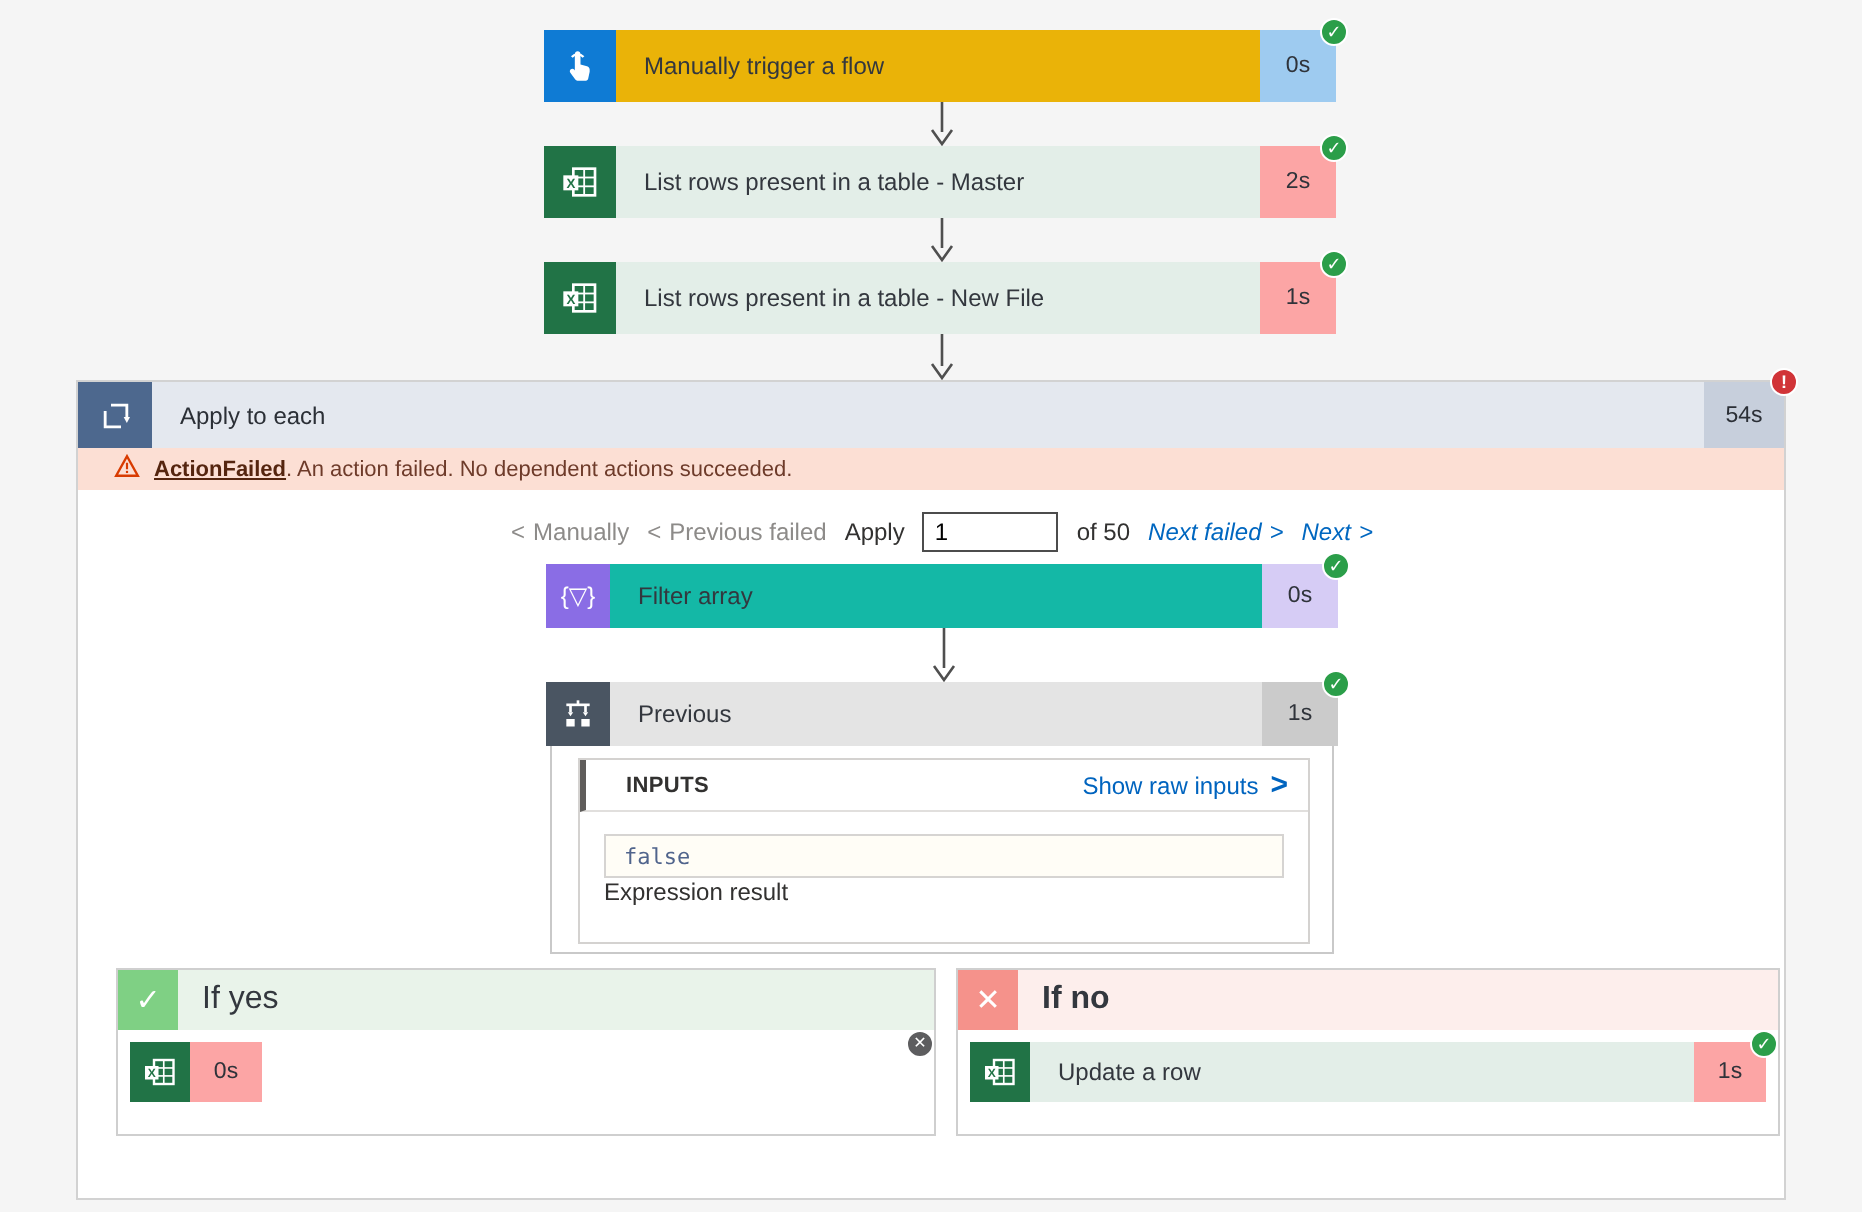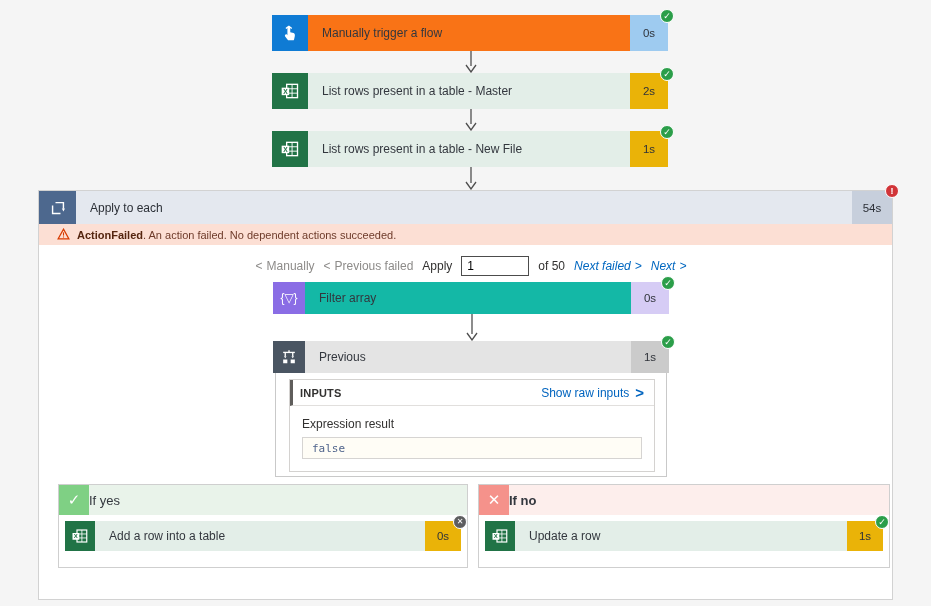--- a/index.html
+++ b/index.html
@@ -14,41 +14,41 @@
 
   .badge { position: absolute; width: 14px; height: 14px; border-radius: 50%; display: flex; align-items: center;
            justify-content: center; color: #fff; font-size: 9px; line-height: 1; z-index: 5; border: 1px solid #fff; }
   .badge-success { background: #2b9e49; }
   .badge-error   { background: #d13438; font-weight: bold; }
   .badge-skip    { background: #5d5d5f; font-size: 8px; }
 
   
   #trigger-block { left: 272px; top: 15px; width: 396px; height: 36px; }
   #trigger-block .bicon { width: 36px; background: #0f7bd4; }
-  #trigger-block .bbody { background: #f97316; }
+  #trigger-block .bbody { background: #eab308; }
   #trigger-block .bdur  { width: 38px; background: #9ecbf0; }
 
   .excel .bicon { background: #217346; }
   .excel .bbody { background: #e3eee8; }
-  .excel .bdur  { background: #eab308; text-align: right; }
+  .excel .bdur  { background: #fca5a5; text-align: right; }
   #action-master  { left: 272px; top: 73px;  width: 396px; height: 36px; }
   #action-newfile { left: 272px; top: 131px; width: 396px; height: 36px; }
   #action-master .bicon, #action-newfile .bicon { width: 36px; }
   #action-master .bdur,  #action-newfile .bdur  { width: 38px; }
 
   .connector { position: absolute; width: 14px; }
 
   
   #apply { position: absolute; left: 38px; top: 190px; width: 855px; height: 410px; background: #fff; border: 1px solid #d2d2d2; }
   #apply-header { position: relative; display: flex; height: 33px; align-items: stretch; }
   #apply-header .bicon { width: 37px; background: #4d688e; display: flex; align-items: center; justify-content: center; }
   #apply-header .bbody { flex: 1; background: #e4e8ef; display: flex; align-items: center; padding-left: 14px; font-size: 12px; color: #2b2f36; }
   #apply-header .bdur { width: 40px; background: #c7cfdc; display: flex; align-items: center; justify-content: center; font-size: 11.5px; color: #2b2f36; }
   #error-banner { height: 21px; background: #fcdfd4; display: flex; align-items: center; gap: 7px; padding-left: 18px; font-size: 11px; color: #6e3b2a; }
-  #error-banner .err-code { font-weight: 700; color: #55250f; }
+  #error-banner .err-code { font-weight: 700; color: #55250f; text-decoration: underline; }
 
   
   #pager { position: absolute; left: 234px; top: 64px; width: 396px; height: 22px; display: flex; align-items: center; justify-content: center; gap: 9px; font-size: 12px; white-space: nowrap; }
   .pager-disabled { color: #8d8b89; display: flex; gap: 4px; align-items: center; }
   .pager-link { color: #0067c0; display: flex; gap: 4px; align-items: center; cursor: pointer; font-style: italic; }
   #pager .show-label, #pager .of-label { color: #323130; }
   #page-input { width: 68px; height: 20px; border: 1px solid #4c4c4c; font-size: 12px; padding: 0 5px; font-family: "Liberation Sans", sans-serif; }
 
   
   #filter-block { left: 234px; top: 91px; width: 396px; height: 32px; }
@@ -56,35 +56,35 @@
   #filter-block .bbody { background: #14b8a6; }
   #filter-block .bdur  { width: 38px; background: #d6ccf5; }
 
   
   #cond-header { left: 234px; top: 150px; width: 396px; height: 32px; }
   #cond-header .bicon { width: 32px; background: #4a5562; }
   #cond-header .bbody { background: #e4e4e4; }
   #cond-header .bdur  { width: 38px; background: #cbcbcb; }
   #cond-body { position: absolute; left: 236px; top: 182px; width: 392px; height: 104px; background: #fff; border: 1px solid #c9c9c9; border-top: none; }
   #inputs-card { position: absolute; left: 13px; top: 6px; width: 366px; background: #fff; border: 1px solid #d4d2d0; }
-  #inputs-card-header { height: 26px; display: flex; align-items: center; justify-content: space-between; border-bottom: 1px solid #e1dfdd; border-left: 3px solid #5f5d5b; padding: 0 10px 0 7px; }
+  #inputs-card-header { height: 26px; display: flex; align-items: center; justify-content: space-between; border-bottom: 1px solid #e1dfdd; border-left: 3px solid #5f5d5b; padding: 0 10px 0 20px; }
   #inputs-label { font-size: 11px; font-weight: 700; color: #323130; letter-spacing: .2px; }
   #show-raw { font-size: 12px; color: #0064bf; display: flex; align-items: center; gap: 6px; cursor: pointer; }
   #show-raw .chev { font-weight: 700; font-size: 15px; line-height: 1; }
   #inputs-card-body { padding: 11px 12px 12px; }
   #expr-label { font-size: 12px; color: #323130; margin-bottom: 6px; }
   #expr-box { border: 1px solid #d6d4d2; background: #fffdf6; height: 22px; display: flex; align-items: center; padding: 0 9px; font-family: "DejaVu Sans Mono", monospace; font-size: 11px; color: #50648c; }
 
   
   .branch { position: absolute; top: 293px; height: 84px; background: #fff; border: 1px solid #cfcfcf; }
   #if-yes { left: 19px;  width: 410px; }
   #if-no  { left: 439px; width: 412px; }
   .branch-header { display: flex; height: 30px; align-items: stretch; }
   .branch-header .hicon { width: 30px; flex: none; display: flex; align-items: center; justify-content: center; color: #fff; font-size: 15px; }
-  .branch-header .htitle { flex: 1; display: flex; align-items: center; font-size: 13px; color: #33373e; }
+  .branch-header .htitle { flex: 1; display: flex; align-items: center; padding-left: 12px; font-size: 16px; color: #33373e; }
   #if-yes .hicon { background: #7fd084; }
   #if-yes .htitle { background: #e9f3ea; }
   #if-no .hicon { background: #f5928b; }
   #if-no .htitle { background: #fdeeec; font-weight: bold; }
   .branch-action { position: absolute; left: 6px; right: 6px; top: 36px; height: 30px; display: flex; }
   .branch-action .bicon { width: 30px; }
   .branch-action .bdur { width: 36px; }
 </style>
 </head>
 <body>
@@ -240,43 +240,42 @@
     <div id="cond-body">
       <div id="inputs-card">
         <div id="inputs-card-header">
           <span id="inputs-label">INPUTS</span>
           <span id="show-raw">
             <span>Show raw inputs</span>
             <span class="chev">&gt;</span>
           </span>
         </div>
         <div id="inputs-card-body">
+          <div id="expr-box">false</div>
           <div id="expr-label">Expression result</div>
-          <div id="expr-box">false</div>
         </div>
       </div>
     </div>
 
     <div class="branch" id="if-yes">
       <div class="branch-header">
         <div class="hicon">✓</div>
         <div class="htitle">If yes</div>
       </div>
       <div class="branch-action block excel">
         <div class="bicon">
           <svg viewBox="0 0 24 24" width="18" height="18">
             <rect x="8" y="4" width="13" height="16" fill="none" stroke="#fff" stroke-width="1.6"></rect>
             <line x1="8" y1="9.3" x2="21" y2="9.3" stroke="#fff" stroke-width="1.1"></line>
             <line x1="8" y1="14.6" x2="21" y2="14.6" stroke="#fff" stroke-width="1.1"></line>
             <line x1="14.5" y1="4" x2="14.5" y2="20" stroke="#fff" stroke-width="1.1"></line>
             <rect x="2" y="8" width="9" height="9" fill="#fff"></rect>
             <text x="6.5" y="15.3" font-size="8" font-weight="bold" fill="#217346" text-anchor="middle" font-family="Liberation Sans, sans-serif">X</text>
           </svg>
         </div>
-        <div class="bbody">Add a row into a table</div>
         <div class="bdur">0s</div>
         <div class="badge badge-skip" style="top:-6px; right:-6px;">✕</div>
       </div>
     </div>
 
     <div class="branch" id="if-no">
       <div class="branch-header">
         <div class="hicon">✕</div>
         <div class="htitle">If no</div>
       </div>

